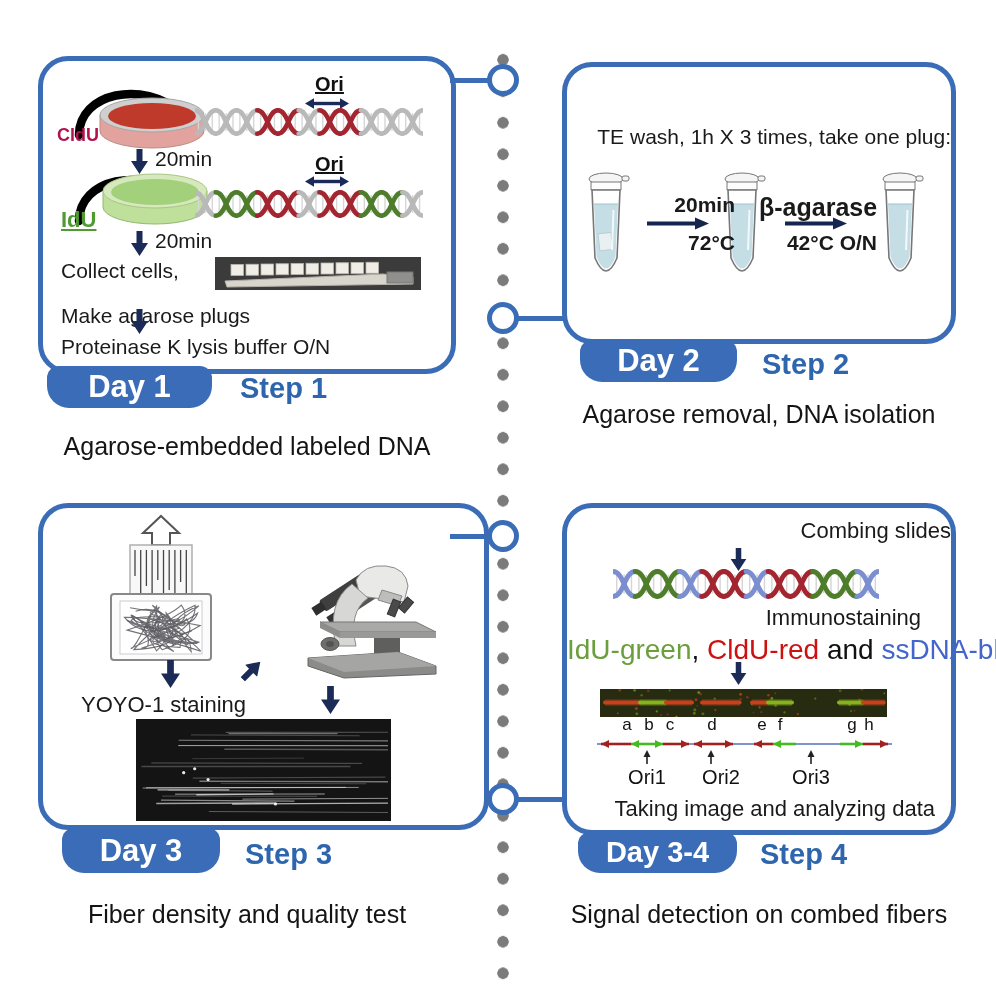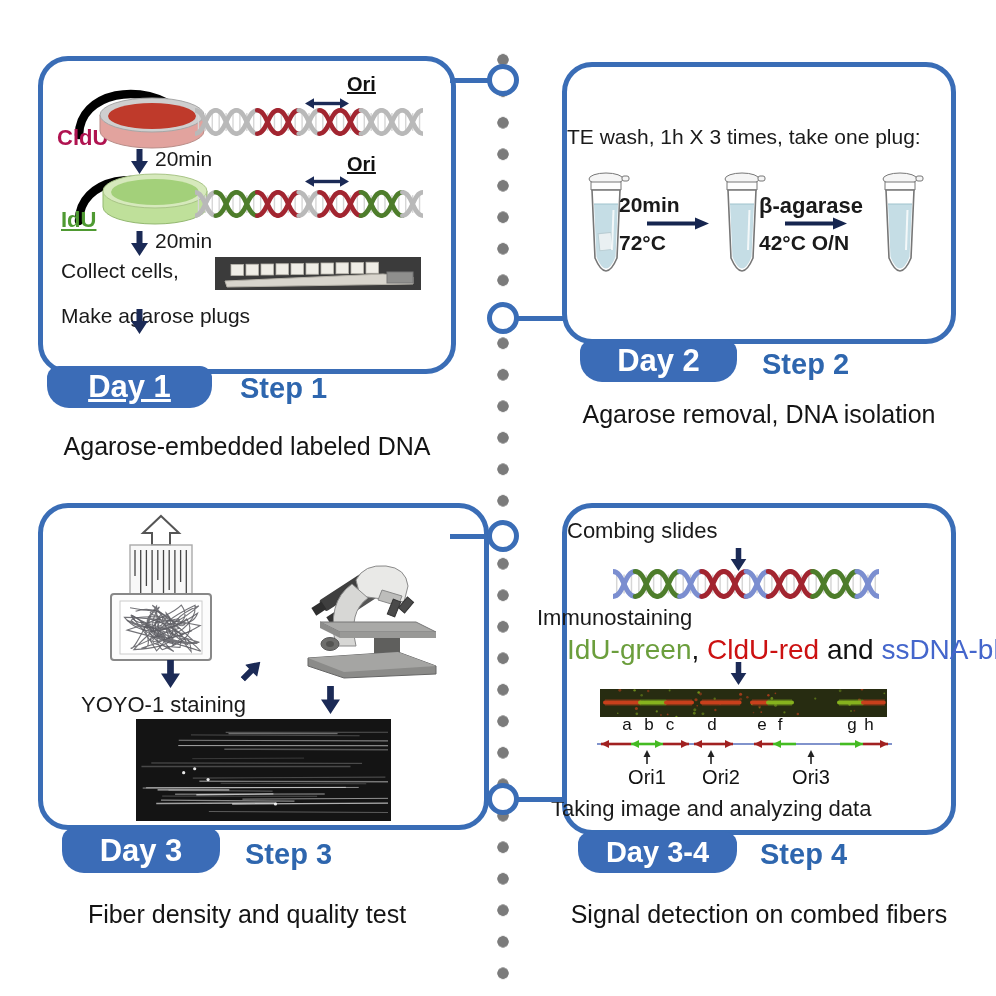--- a/index.html
+++ b/index.html
@@ -4,30 +4,30 @@
 <style>
   html,body{margin:0;padding:0;background:#fff;}
   #stage{position:relative;width:996px;height:996px;background:#fff;overflow:hidden;
          font-family:"Liberation Sans",sans-serif;color:#1a1a1a;}
   .panel{position:absolute;border:5px solid #3a6db6;border-radius:30px;background:#fff;box-sizing:border-box;}
   .badge{position:absolute;background:#3b6cb7;color:#fff;font-weight:bold;font-size:31px;
          text-align:center;border-radius:12px 12px 22px 22px;z-index:1;}
   .step{position:absolute;color:#2e66ae;font-weight:bold;font-size:29px;}
   .caption{position:absolute;font-size:25px;color:#141414;text-align:center;}
   .ptxt{position:absolute;font-size:20px;color:#1a1a1a;white-space:nowrap;}
-  .ori-lab{position:absolute;font-size:20px;font-weight:bold;text-decoration:underline;color:#111;margin-left:32px;}
+  .ori-lab{position:absolute;font-size:20px;font-weight:bold;text-decoration:underline;color:#111;}
   .dots{position:absolute;left:496px;top:44px;width:14px;height:944px;z-index:0;
         background:radial-gradient(circle,#7b7b7b 5.4px,rgba(0,0,0,0) 6px);background-size:14px 31.5px;}
   .conn-circle{position:absolute;width:22px;height:22px;border:5px solid #3a6db6;border-radius:50%;
         background:#fff;z-index:2;}
   .conn-line{position:absolute;height:5px;background:#3a6db6;z-index:1;}
-  .cldu{color:#b01350;font-size:22px;font-weight:bold;}
+  .cldu{color:#b01350;font-size:18px;font-weight:bold;}
   .idu{color:#4f9a32;font-size:22px;font-weight:bold;text-decoration:underline;}
   .ab-green{color:#6b9e3c;} .ab-red{color:#cc1111;} .ab-blue{color:#4466cc;} .ab-black{color:#111;}
-  .center{text-align:left;}
+  .center{text-align:right;}
   svg{display:block;}
   .darrow{position:absolute;}
   .fiber-letter{position:absolute;font-size:17px;color:#111;transform:translateX(-50%);}
   .ori-map-lab{position:absolute;font-size:20px;color:#111;transform:translateX(-50%);}
 </style>
 </head>
 <body>
 
 <svg width="0" height="0" style="position:absolute">
   <defs>
@@ -224,22 +224,23 @@
         <rect x="106" y="6" width="12.5" height="11" fill="#efede6" stroke="#b9b6ad" stroke-width="0.8"></rect>
         <rect x="121" y="5.75" width="12.5" height="11" fill="#efede6" stroke="#b9b6ad" stroke-width="0.8"></rect>
         <rect x="136" y="5.5" width="12.5" height="11" fill="#efede6" stroke="#b9b6ad" stroke-width="0.8"></rect>
         <rect x="151" y="5.25" width="12.5" height="11" fill="#efede6" stroke="#b9b6ad" stroke-width="0.8"></rect>
         <rect x="172" y="15" width="26" height="11" fill="#8f8f8d" stroke="#777"></rect>
       </svg>
 
     <svg class="darrow" style="left:88px;top:248px;" width="17" height="25" viewBox="0 0 17 25">
       <polygon points="5.5,0 11.5,0 11.5,12 17,12 8.5,25 0,12 5.5,12" fill="#1b2a56"></polygon>
     </svg>
+    <div class="ptxt" style="left:18px;top:274px;font-size:21px;">Proteinase K lysis buffer O/N</div>
   </div>
-  <div class="badge" style="left:47px;top:366px;width:165px;height:42px;line-height:42px;text-decoration:underline;">Day 1</div>
+  <div class="badge" style="left:47px;top:366px;width:165px;height:42px;line-height:42px;">Day 1</div>
   <div class="step" style="left:240px;top:372px;">Step 1</div>
   <div class="caption" style="left:38px;top:432px;width:418px;">Agarose-embedded labeled DNA</div>
 
   <div class="panel" style="left:562px;top:62px;width:394px;height:282px;">
     <div class="ptxt center" style="left:0;top:58px;width:100%;font-size:21px;">TE wash, 1h X 3 times, take one plug:</div>
     <div id="tube1" class="darrow" style="left:16px;top:103px;">
         <svg width="48" height="122" viewBox="0 0 48 122">
           <ellipse cx="23" cy="9" rx="17" ry="6" fill="#f5f5f5" stroke="#777"></ellipse>
           <rect x="39" y="6" width="7" height="5" rx="2" fill="#f5f5f5" stroke="#777"></rect>
           <path d="M8,12 h30 v8 h-30 z" fill="#fdfdfd" stroke="#777"></path>
@@ -271,21 +272,21 @@
           <line x1="11" y1="34" x2="35" y2="34" stroke="#9fc3cd"></line>
           <line x1="30.5" y1="40" x2="29" y2="80" stroke="#ffffff" stroke-width="2" opacity="0.8"></line>
         </svg>
       </div>
     <div class="ptxt center" style="left:52px;top:126px;width:116px;font-size:21px;font-weight:600;">20min</div>
     <svg class="darrow" style="left:78px;top:150px;" width="64" height="13" viewBox="0 0 64 13">
       <line x1="2" y1="6.5" x2="51" y2="6.5" stroke="#15254f" stroke-width="4"></line>
       <polygon points="64,6.5 50,0.5 50,12.5" fill="#15254f"></polygon>
     </svg>
     <div class="ptxt center" style="left:52px;top:164px;width:116px;font-size:21px;font-weight:600;">72°C</div>
-    <div class="ptxt center" style="left:192px;top:126px;width:118px;font-size:22px;font-weight:600;">β-agarase</div>
+    <div class="ptxt center" style="left:192px;top:126px;width:118px;font-size:25px;font-weight:600;">β-agarase</div>
     <svg class="darrow" style="left:216px;top:150px;" width="64" height="13" viewBox="0 0 64 13">
       <line x1="2" y1="6.5" x2="51" y2="6.5" stroke="#15254f" stroke-width="4"></line>
       <polygon points="64,6.5 50,0.5 50,12.5" fill="#15254f"></polygon>
     </svg>
     <div class="ptxt center" style="left:192px;top:164px;width:118px;font-size:21px;font-weight:600;">42°C O/N</div>
   </div>
   <div class="badge" style="left:580px;top:340px;width:157px;height:42px;line-height:42px;">Day 2</div>
   <div class="step" style="left:762px;top:348px;">Step 2</div>
   <div class="caption" style="left:562px;top:400px;width:394px;">Agarose removal, DNA isolation</div>
 

